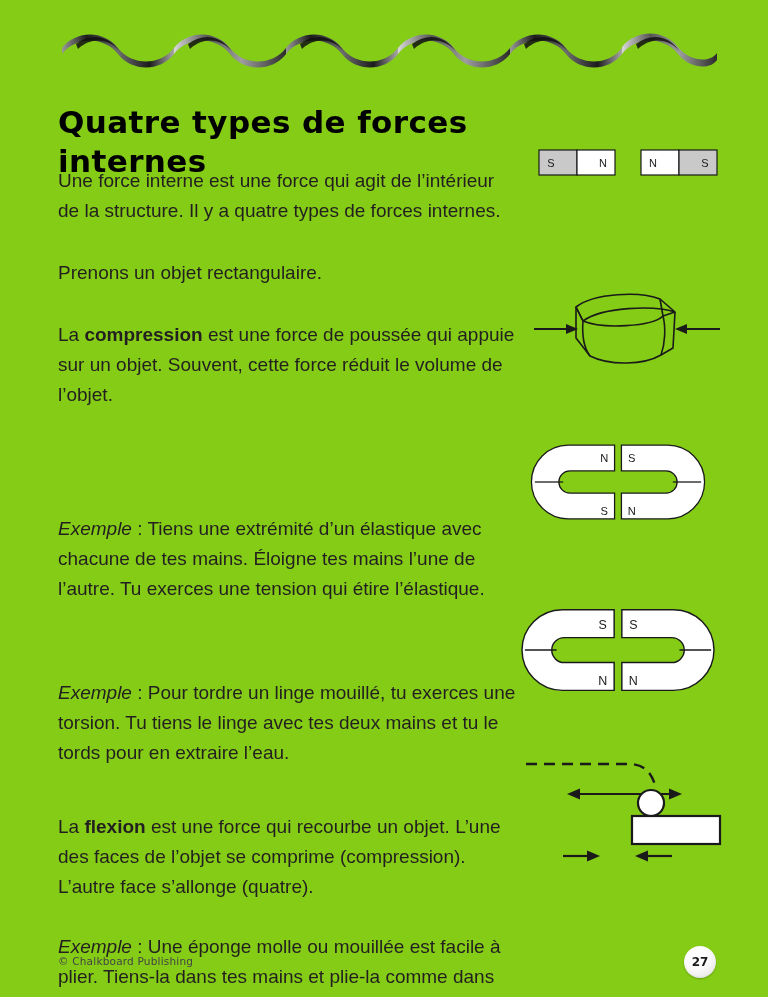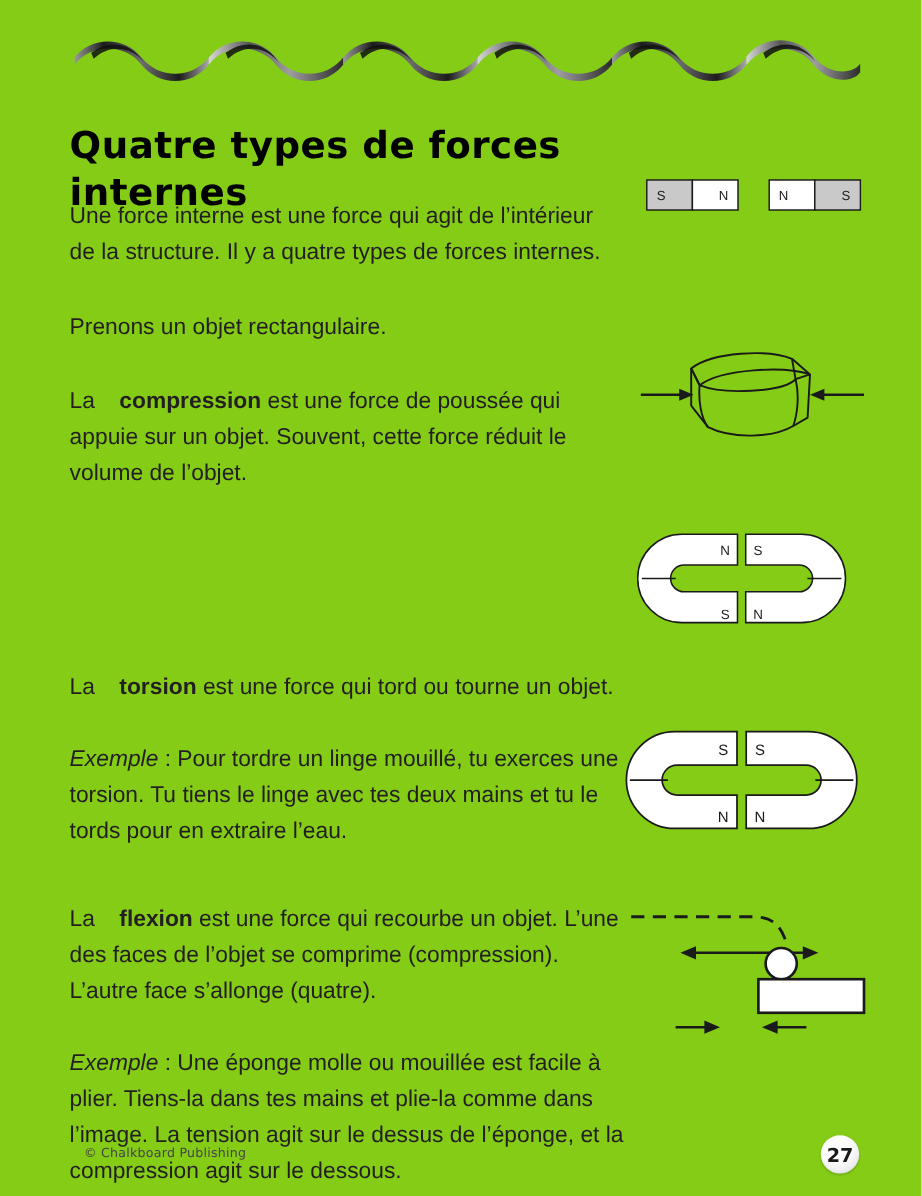--- a/index.html
+++ b/index.html
@@ -51,21 +51,21 @@
     left: 58px;
     top: 166px;
     width: 462px;
   }
   .para {
     font-size: 19px;
     line-height: 30px;
     color: #231f20;
     margin: 0;
   }
-  .para b { font-weight: bold; margin-left: 15px; }
+  .para b { font-weight: bold; }
   .para i { font-style: italic; }
 
   .gap-sm { height: 30px; }
   .gap-md { height: 32px; }
   .gap-lg { height: 44px; }
 
   
   .illus { position: absolute; }
   #illus-magnets  { left: 538px; top: 146px;  width: 180px; height: 34px; }
   #illus-compression { left: 532px; top: 282px; width: 190px; height: 98px; }
@@ -77,36 +77,35 @@
 
   
   .footer-copy {
     position: absolute;
     left: 58px;
     top: 955px;
     font-family: "DejaVu Sans", sans-serif;
     font-size: 10.5px;
     color: #444;
     letter-spacing: 0.2px;
-    margin-left: 12px;
   }
   .page-badge {
     position: absolute;
     left: 684px;
     top: 946px;
     width: 32px;
     height: 32px;
     border-radius: 50%;
     background: radial-gradient(circle at 38% 30%, #ffffff 0%, #fbfbfb 45%, #e9e9e9 80%, #dcdcdc 100%);
     box-shadow: 0 1px 2px rgba(0,0,0,0.22), inset 0 -1px 2px rgba(0,0,0,0.06);
     display: flex;
     align-items: center;
     justify-content: center;
     font-family: "DejaVu Sans", sans-serif;
-    font-size: 16px;
+    font-size: 12px;
     font-weight: bold;
     color: #1a1a1a;
   }
 </style>
 </head>
 <body>
 
 <div class="page">
 
   <div class="ribbon-wrap">
@@ -156,26 +155,26 @@
     <div class="gap-md"></div>
 
     <p class="para">
       <span>La </span><b>compression</b><span> est une force de poussée qui appuie sur un objet. Souvent, cette force réduit le volume de l’objet.</span>
     </p>
     <div class="gap-sm"></div>
 
     <div class="gap-lg"></div>
 
     <div class="gap-sm"></div>
+    <p class="para">
+      <i>Exemple</i><span> : </span><span>Tiens une extrémité d’un élastique avec chacune de tes mains. Éloigne tes mains l’une de l’autre. Tu exerces une tension qui étire l’élastique.</span>
+    </p>
 
     <div class="gap-lg"></div>
 
-    <p class="para">
-      <span>La </span><b>torsion</b><span> est une force qui tord ou tourne un objet.</span>
-    </p>
     <div class="gap-sm"></div>
     <p class="para">
       <i>Exemple</i><span> : </span><span>Pour tordre un linge mouillé, tu exerces une torsion. Tu tiens le linge avec tes deux mains et tu le tords pour en extraire l’eau.</span>
     </p>
 
     <div class="gap-lg"></div>
 
     <p class="para">
       <span>La </span><b>flexion</b><span> est une force qui recourbe un objet. L’une des faces de l’objet se comprime (compression). L’autre face s’allonge (quatre).</span>
     </p>

